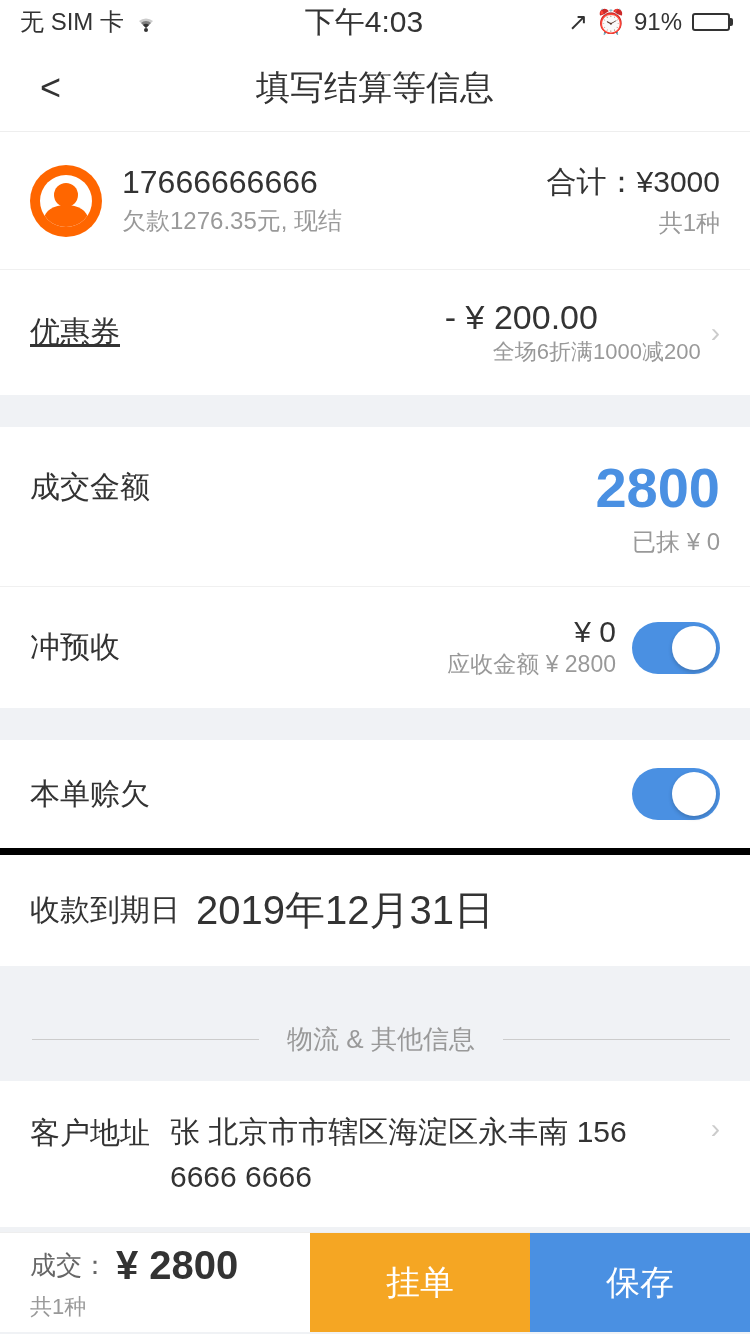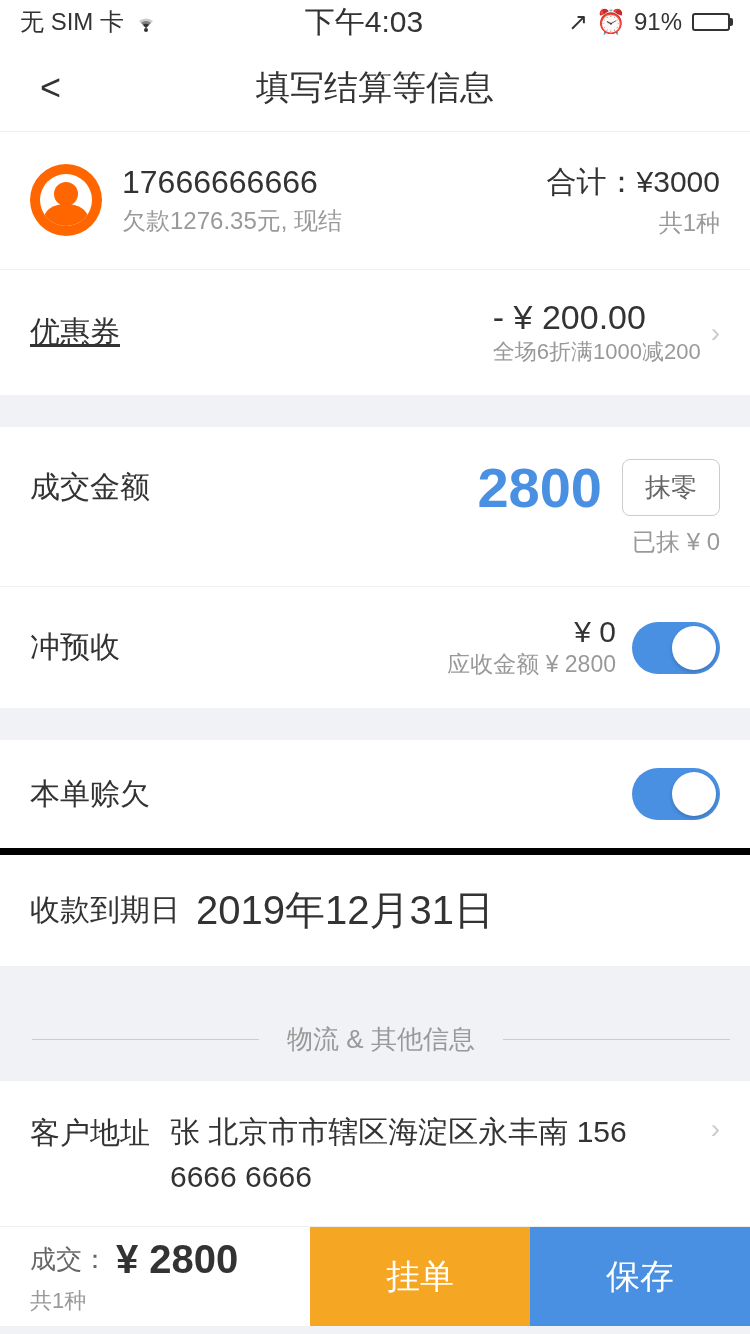--- a/index.html
+++ b/index.html
@@ -86,21 +86,21 @@
     }
 
     
     .customer-row {
       display: flex;
       align-items: center;
       padding: 30px 30px;
       background: #fff;
       justify-content: space-between;
     }
-    .customer-left { display: flex; align-items: flex-start; gap: 20px; }
+    .customer-left { display: flex; align-items: flex-end; gap: 20px; }
     .avatar {
       width: 72px;
       height: 72px;
       border-radius: 50%;
       background: #f60;
       display: flex;
       align-items: center;
       justify-content: center;
       overflow: hidden;
     }
@@ -146,21 +146,21 @@
       display: flex;
       align-items: center;
       justify-content: space-between;
       padding: 28px 30px;
       background: #fff;
       border-top: 1px solid #f0f0f0;
     }
     .row-label { font-size: 30px; color: #333; text-decoration: underline; }
     .row-right { display: flex; align-items: center; gap: 10px; }
     .coupon-amount { font-size: 34px; color: #333; font-weight: 500; }
-    .coupon-sub { font-size: 22px; color: #999; text-align: right; }
+    .coupon-sub { font-size: 22px; color: #999; text-align: right; margin-left: 48px; }
     .chevron-right {
       color: #ccc;
       font-size: 28px;
     }
 
     
     .section-divider {
       height: 16px;
       background: #f0f2f5;
     }
@@ -273,21 +273,21 @@
     .address-label { font-size: 30px; color: #333; min-width: 90px; padding-top: 4px; }
     .address-value { font-size: 30px; color: #333; flex: 1; line-height: 1.5; }
     .address-chevron { color: #ccc; font-size: 28px; padding-top: 4px; }
 
     
     .spacer { height: 200px; background: #f0f2f5; }
 
     
     .bottom-bar {
       position: fixed;
-      bottom: 8px;
+      bottom: 2px;
       left: 0;
       width: 750px;
       height: 100px;
       background: #fff;
       display: flex;
       align-items: stretch;
       border-top: 1px solid #eee;
     }
     .bottom-summary {
       flex: 1;
@@ -371,21 +371,20 @@
 </div>
 
 <div class="section-divider"></div>
 
 <div class="card">
   <div class="deal-section">
     <div class="deal-row">
       <span class="deal-label">成交金额</span>
       <div class="deal-right">
         <span class="deal-amount">2800</span>
-        <button class="round-btn">抹零</button>
       </div>
     </div>
     <div class="deal-sub">已抹  ¥ 0</div>
   </div>
 
   <div class="toggle-row">
     <span class="toggle-label">冲预收</span>
     <div class="toggle-right-inner">
       <div>
         <div class="toggle-amount">¥ 0</div>

